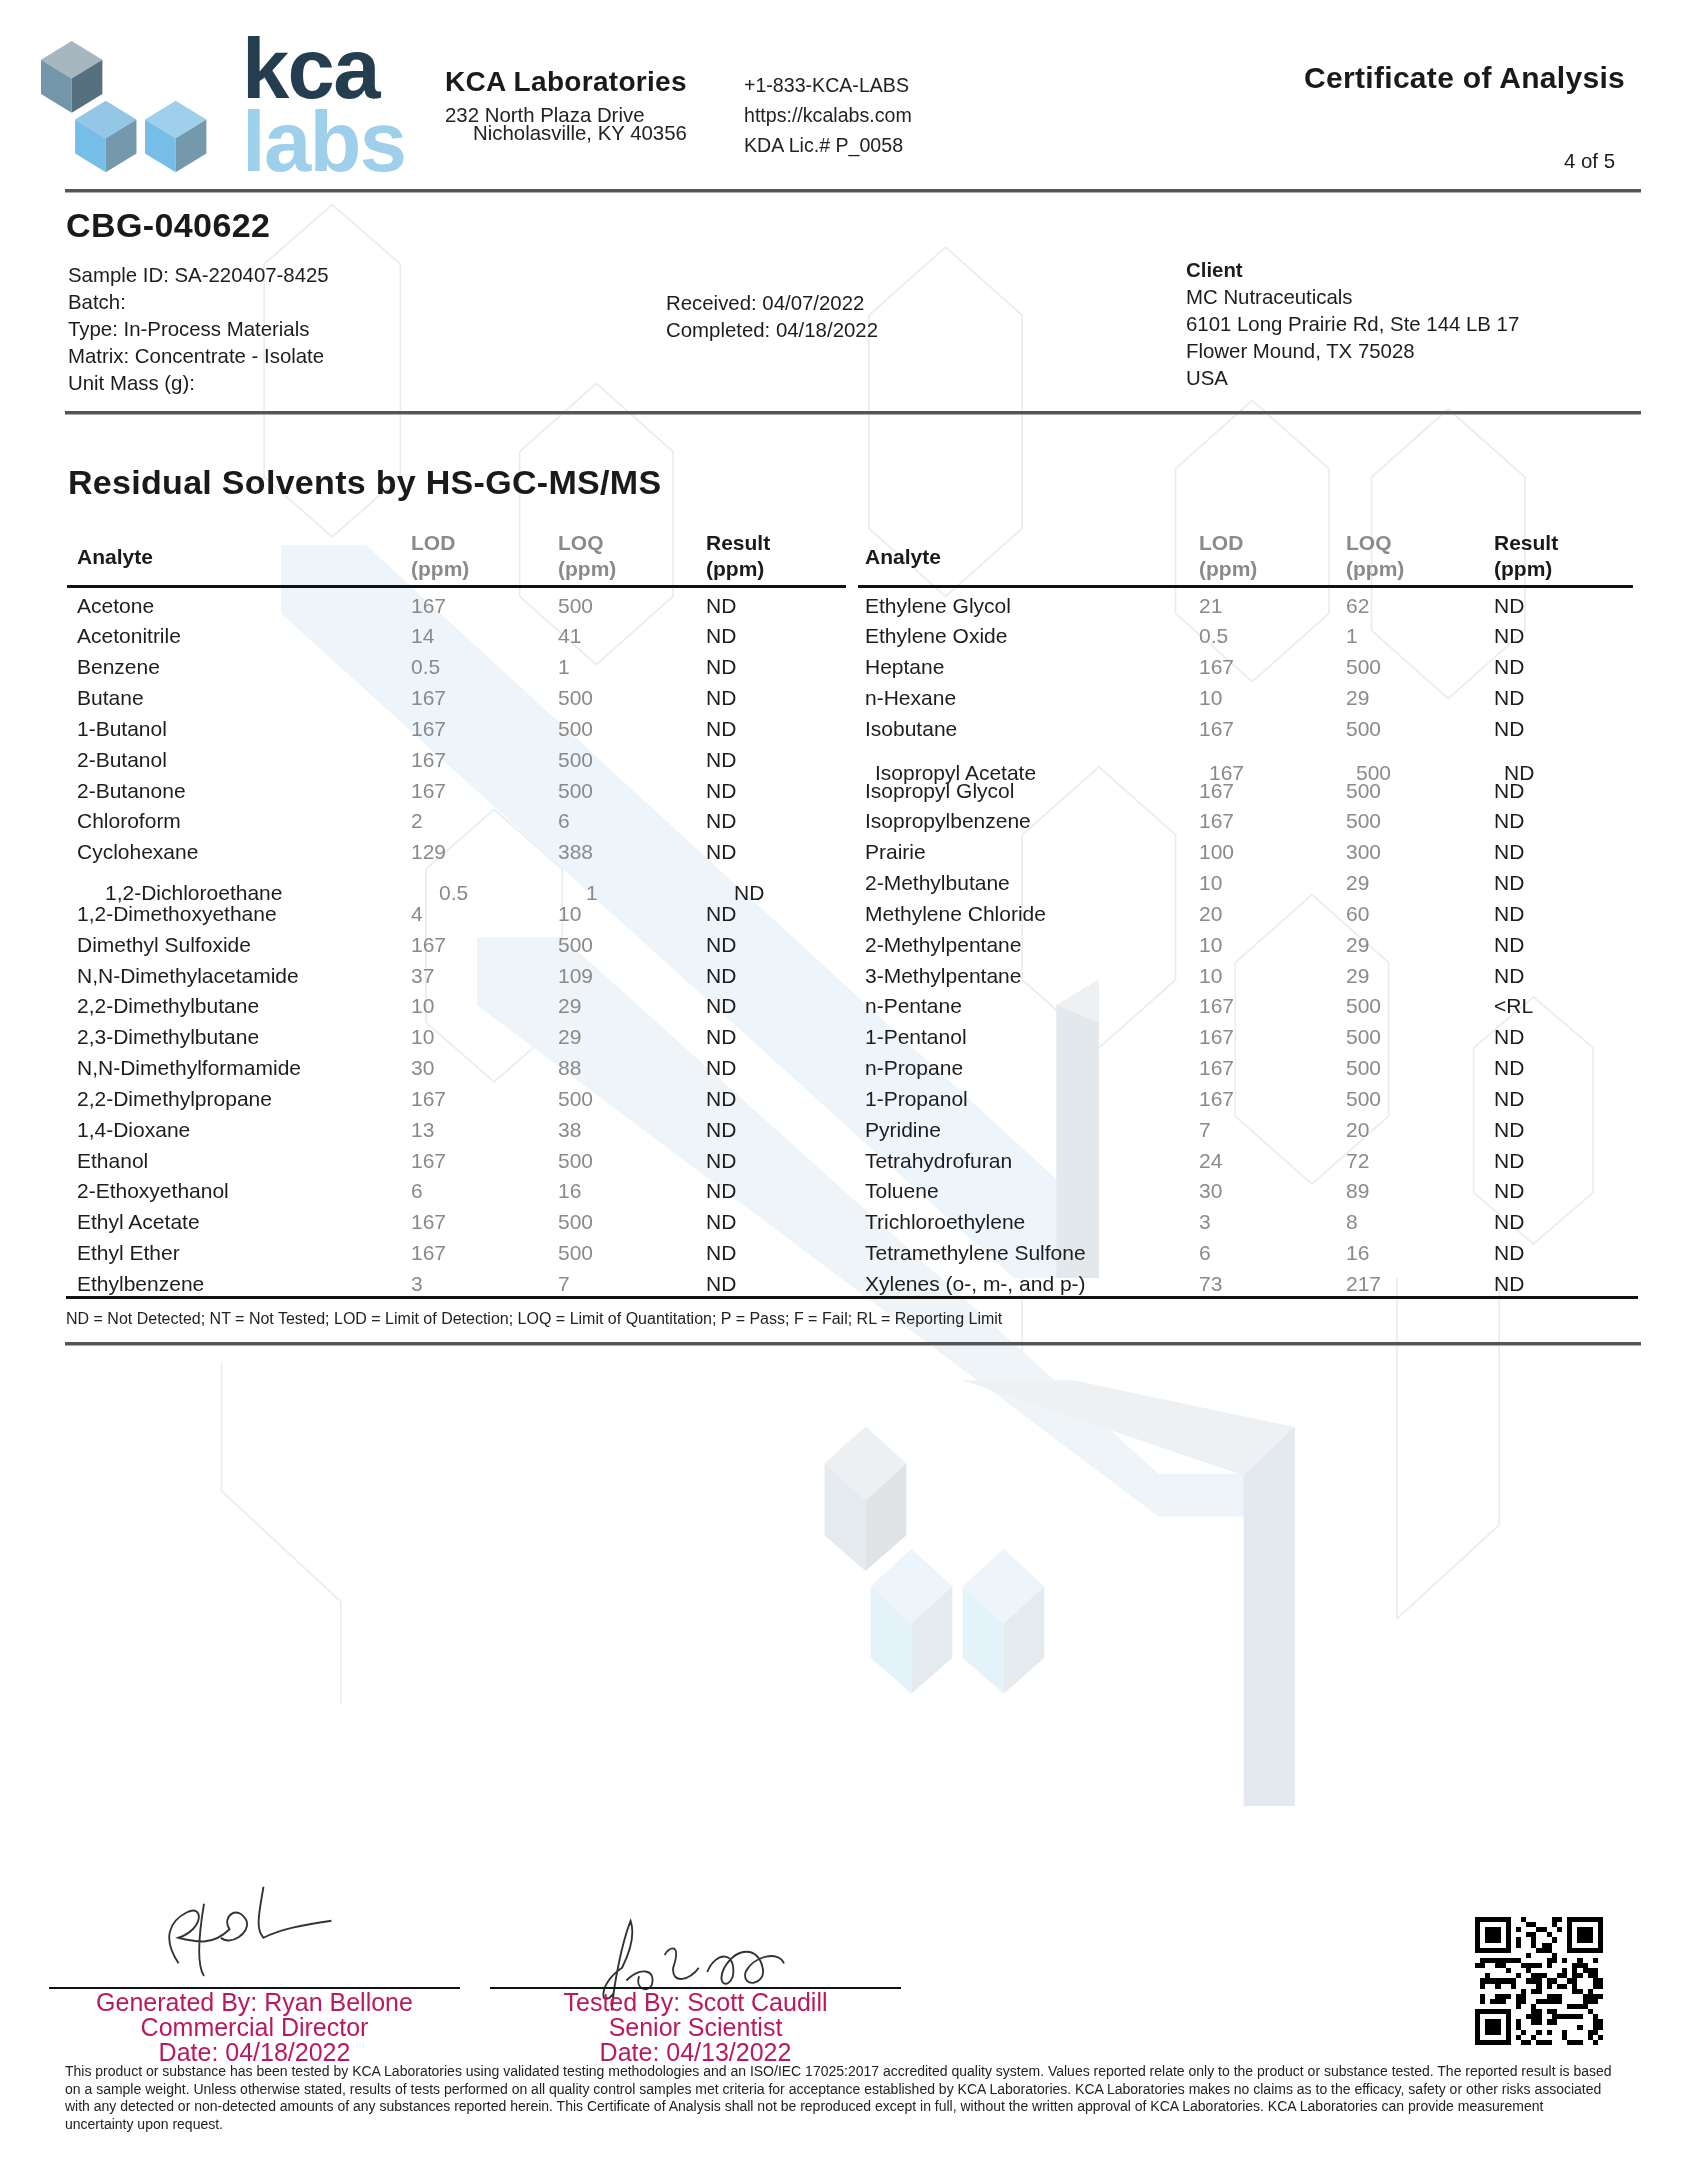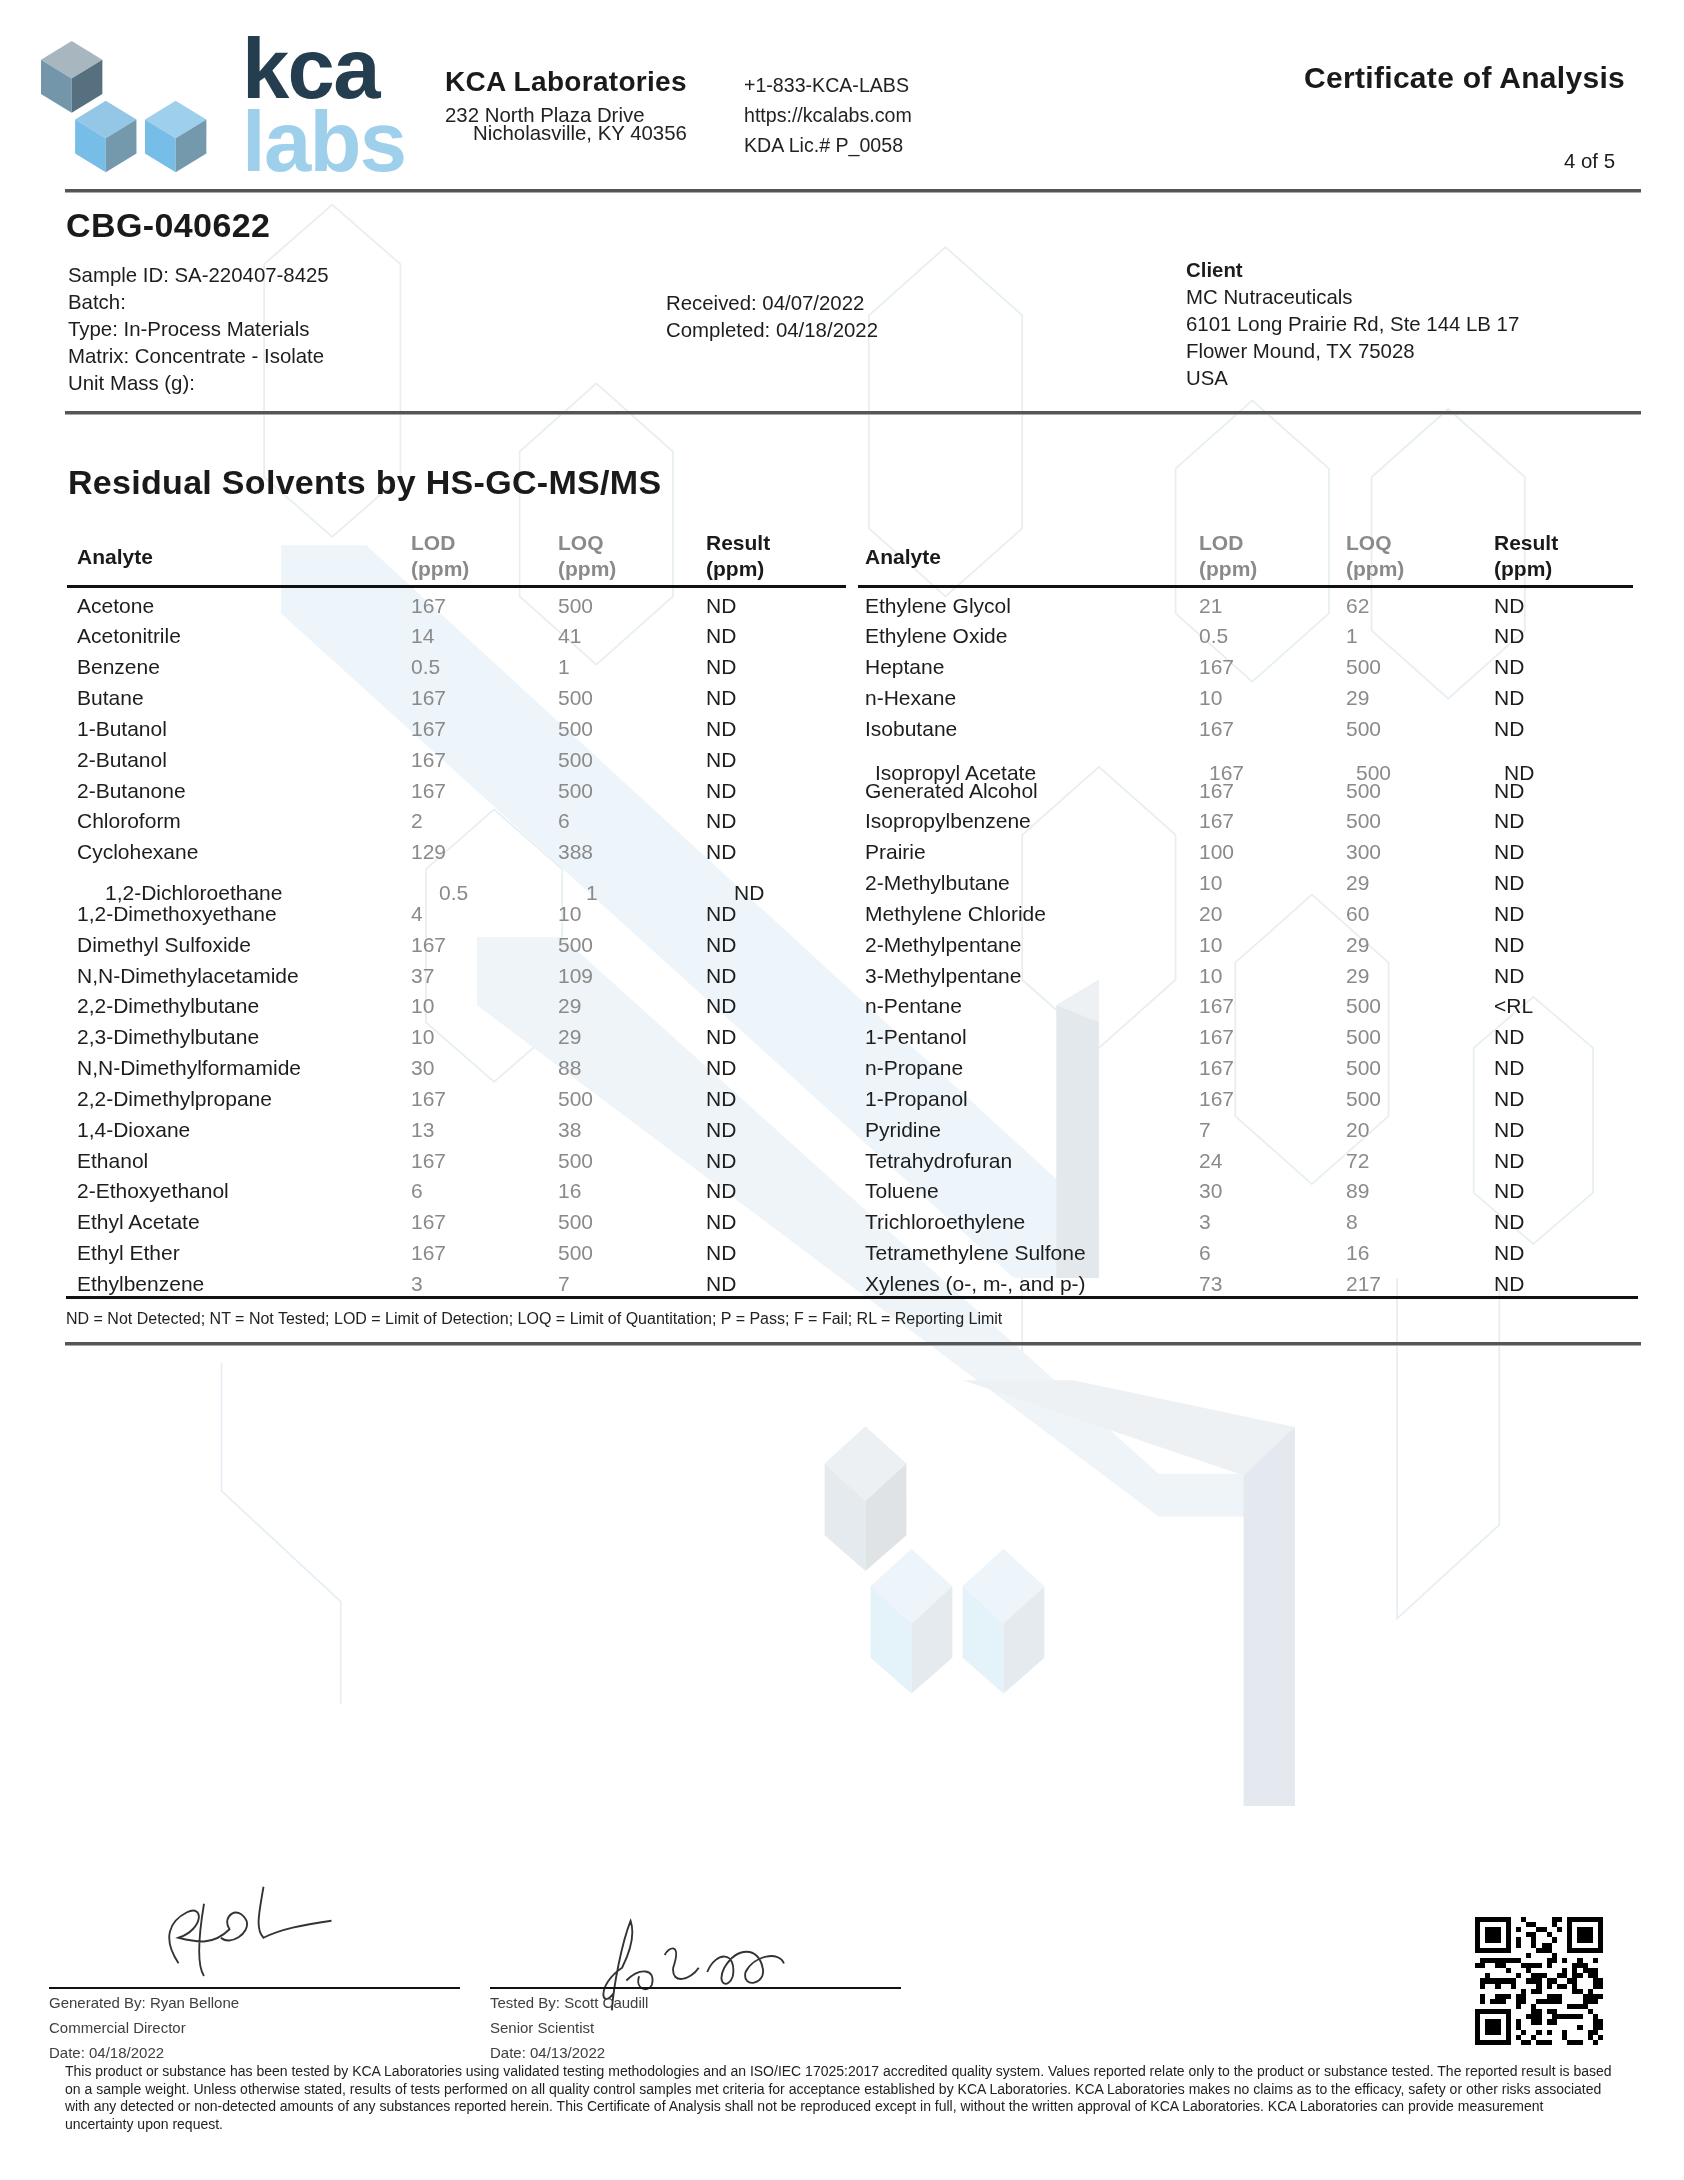--- a/index.html
+++ b/index.html
@@ -34,21 +34,21 @@
   .row span { position:absolute; top:0; white-space:nowrap; }
   .c-an { left:0; color:#1d1d1d; }
   .c-lod { left:334px; color:#8a8a8a; }
   .c-loq { left:481px; color:#8a8a8a;text-align:center; }
   .c-res { left:629px; color:#1d1d1d; }
 
   .legend { left:66px; top:1310px; font-size:16px; color:#222; }
 
   
   .sig-line { height:1.7px; background:#111; }
-  .sig-text { font-size:15px; line-height:25px; color:#404040; }
+  .sig-text { font-size:25px; text-align:center; line-height:25px; color:#be185d; }
   .disclaimer { left:65px; top:2063px; width:1550px; font-size:14px; line-height:17.5px; color:#222; }
 </style>
 </head>
 <body>
 
 <svg id="bg" viewBox="0 0 1978 2560" xmlns="http://www.w3.org/2000/svg">
   <g fill="none" stroke="#e6eef3" stroke-width="2">
     <polygon points="390,240 470,310 470,560 390,630 310,560 310,310"></polygon>
     <polygon points="700,450 790,530 790,700 700,780 610,700 610,530"></polygon>
     <polygon points="1110,290 1200,370 1200,620 1110,700 1020,620 1020,370"></polygon>
@@ -348,21 +348,21 @@
           <span class="c-loq">500</span>
           <span class="c-res">ND</span>
         </div>
         <div class="row" style="top: 227px; margin-left: 10px;">
           <span class="c-an">Isopropyl Acetate</span>
           <span class="c-lod">167</span>
           <span class="c-loq">500</span>
           <span class="c-res">ND</span>
         </div>
         <div class="row" style="top: 245px;">
-          <span class="c-an">Generated Alcohol</span>
+          <span class="c-an">Isopropyl Glycol</span>
           <span class="c-lod">167</span>
           <span class="c-loq">500</span>
           <span class="c-res">ND</span>
         </div>
         <div class="row" style="top: 275px;">
           <span class="c-an">Isopropylbenzene</span>
           <span class="c-lod">167</span>
           <span class="c-loq">500</span>
           <span class="c-res">ND</span>
         </div>

